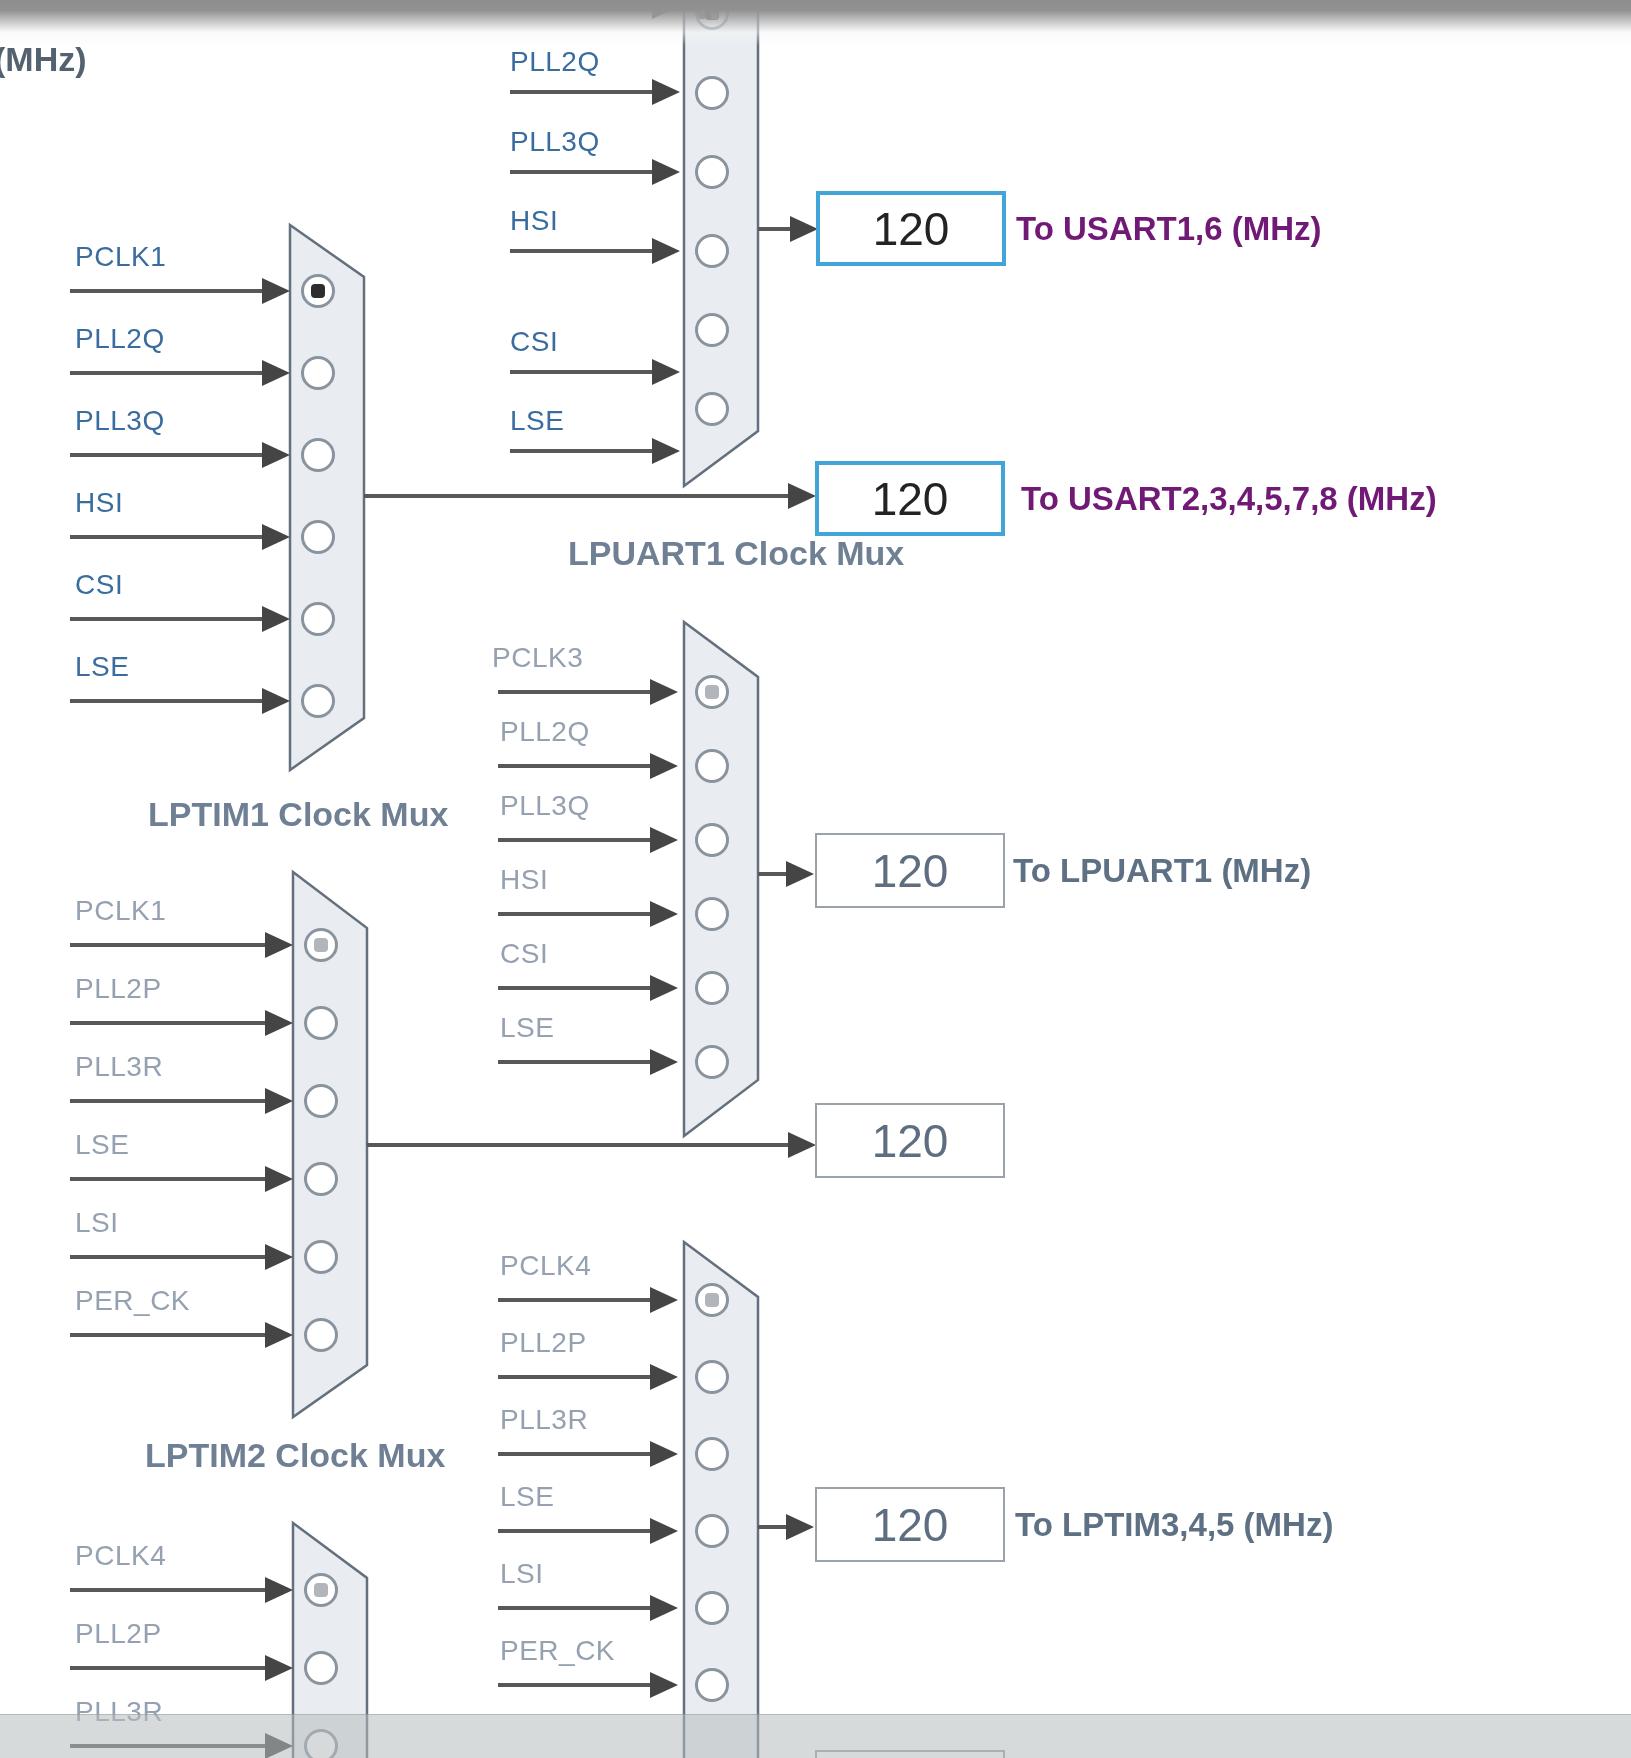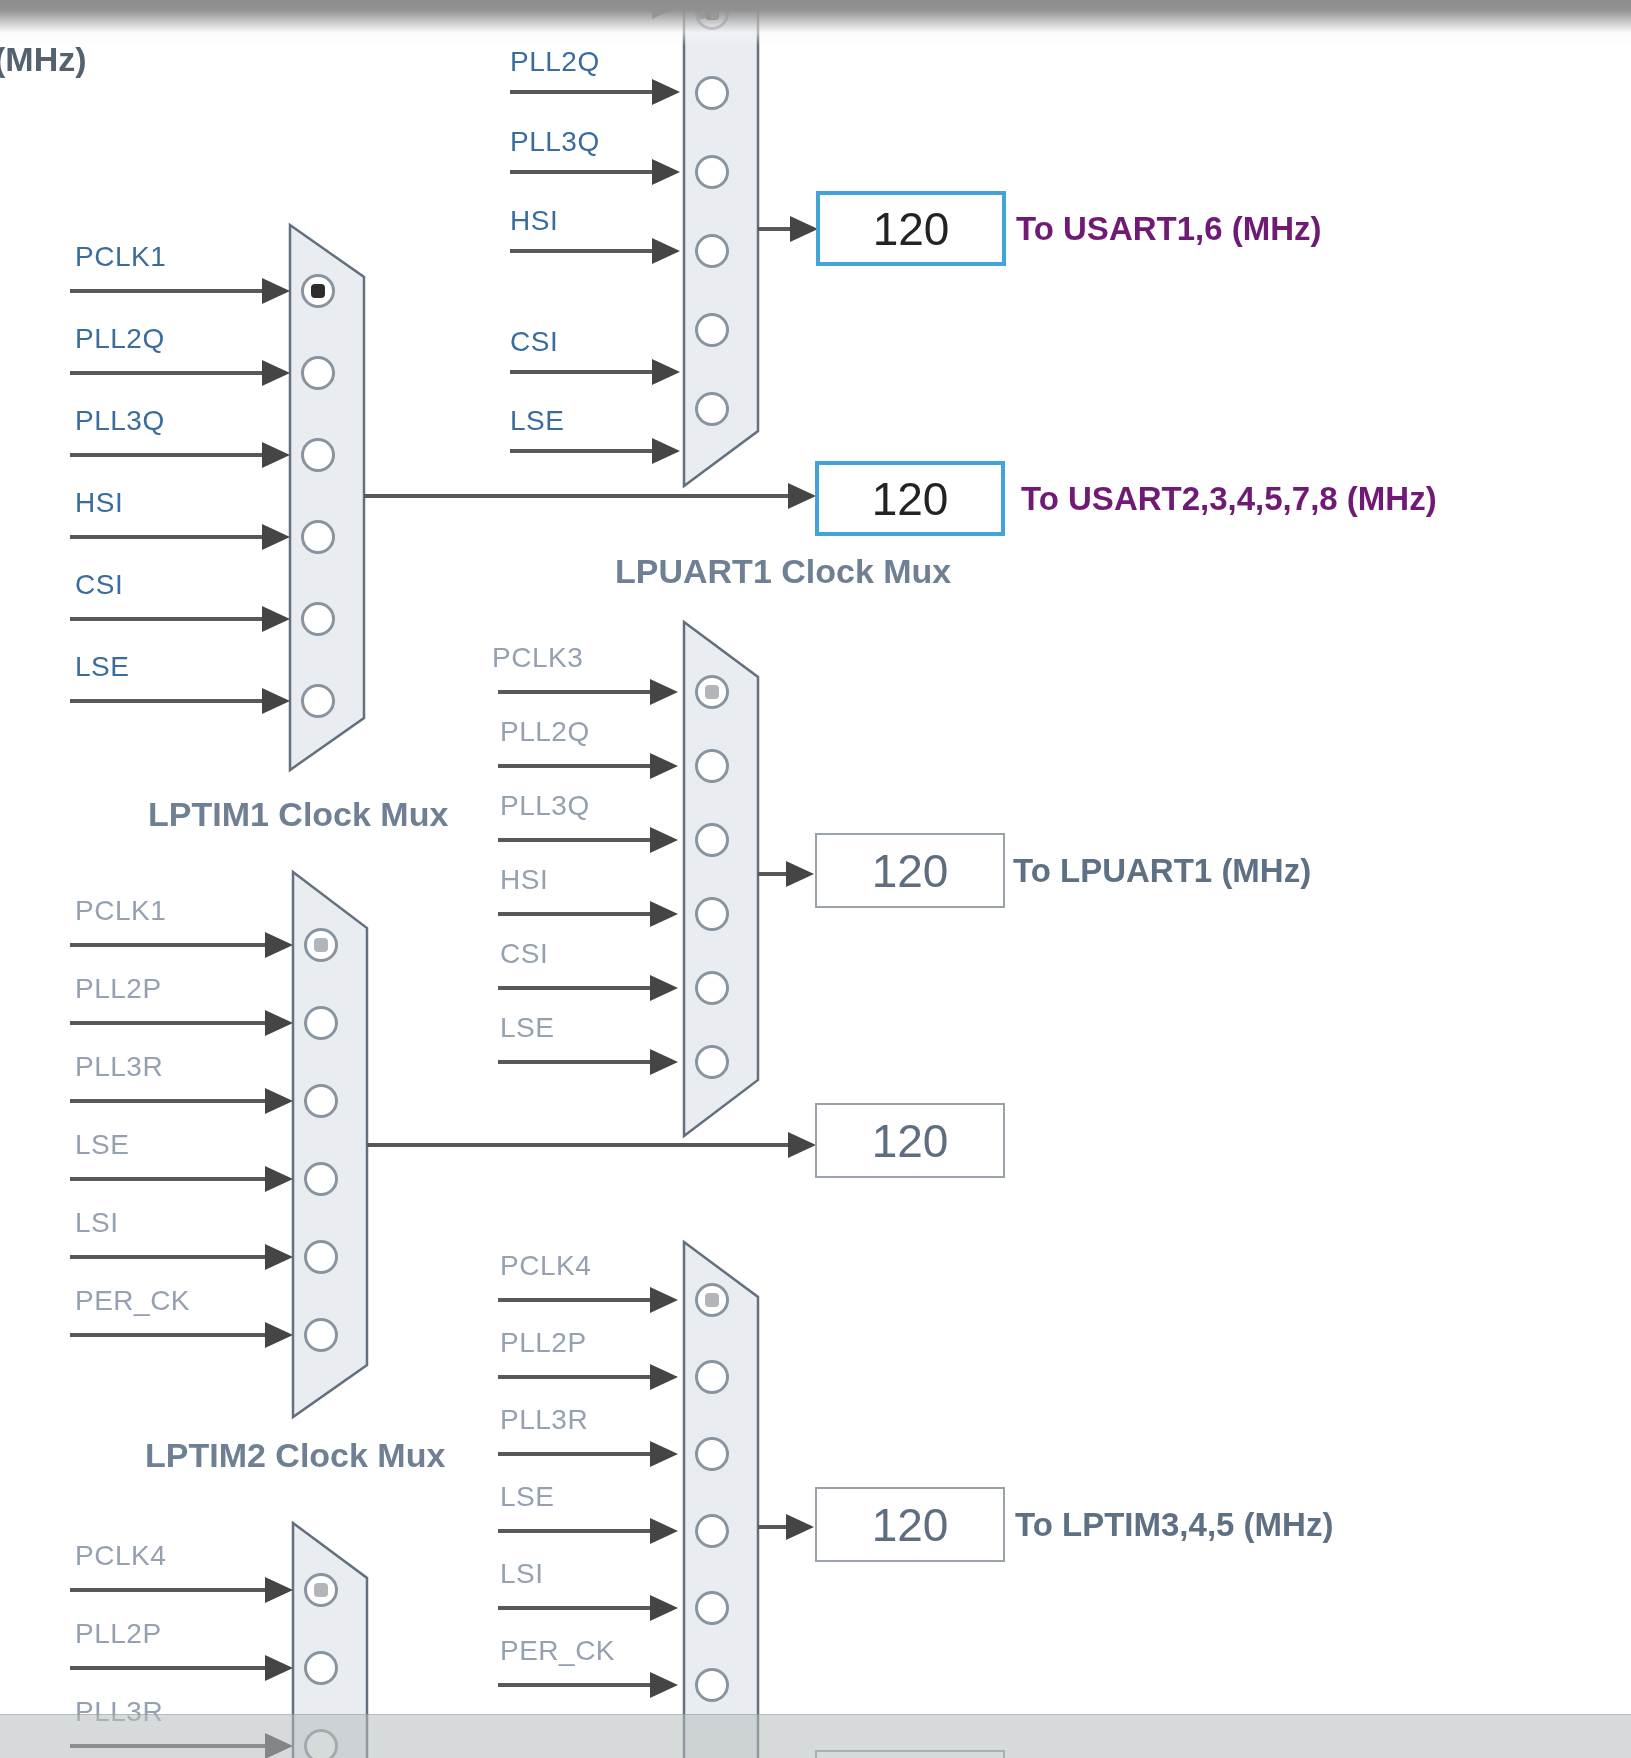--- a/index.html
+++ b/index.html
@@ -120,21 +120,21 @@
 
   <div class="lbl en" style="left:75px;top:653px;">LSE</div>
   <div class="line" style="left:70px;top:699px;width:192px;"></div>
   <div class="tri" style="left:262px;top:688px;"></div>
 
   <div class="line" style="left:364px;top:494px;width:424px;"></div>
   <div class="tri" style="left:788px;top:483px;"></div>
   <div class="fbox en" style="left:815px;top:461px;">120</div>
   <div class="flabel en" style="left:1013px;top:461px;margin-left:8px;">To USART2,3,4,5,7,8 (MHz)</div>
 
-  <div class="mux-title dis" style="left:568px;top:554px;margin-left:47px;">LPUART1 Clock Mux</div>
+  <div class="mux-title dis" style="left:568px;top:536px;">LPUART1 Clock Mux</div>
   <svg class="mux" style="left:684px;top:622px;" width="74" height="514" viewBox="0 0 74 514">
     <polygon points="0,0 74,55 74,458 0,514"></polygon>
   </svg>
   <div class="radio" style="left:695px;top:675px;">
       <div class="dot dis"></div>
     </div>
   <div class="radio" style="left:695px;top:749px;"></div>
   <div class="radio" style="left:695px;top:823px;"></div>
   <div class="radio" style="left:695px;top:897px;"></div>
   <div class="radio" style="left:695px;top:971px;"></div>

